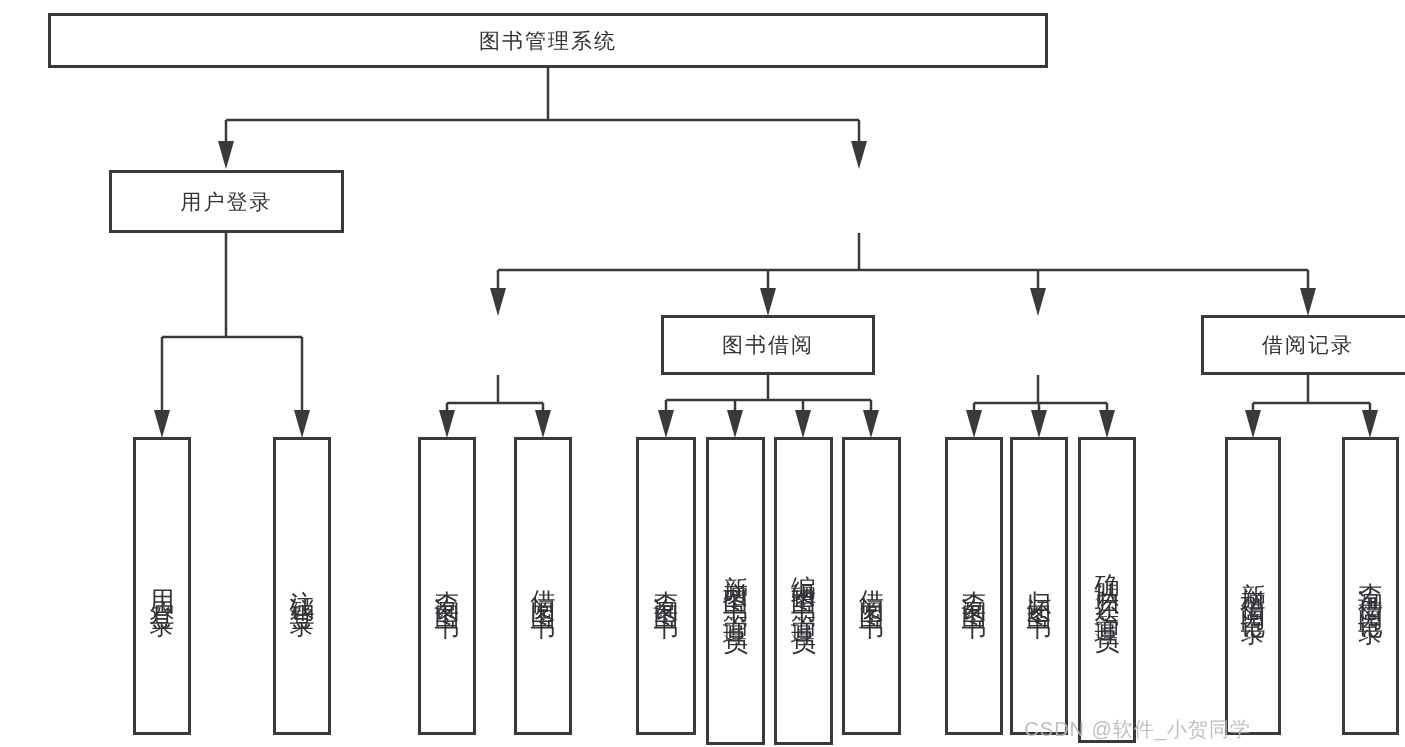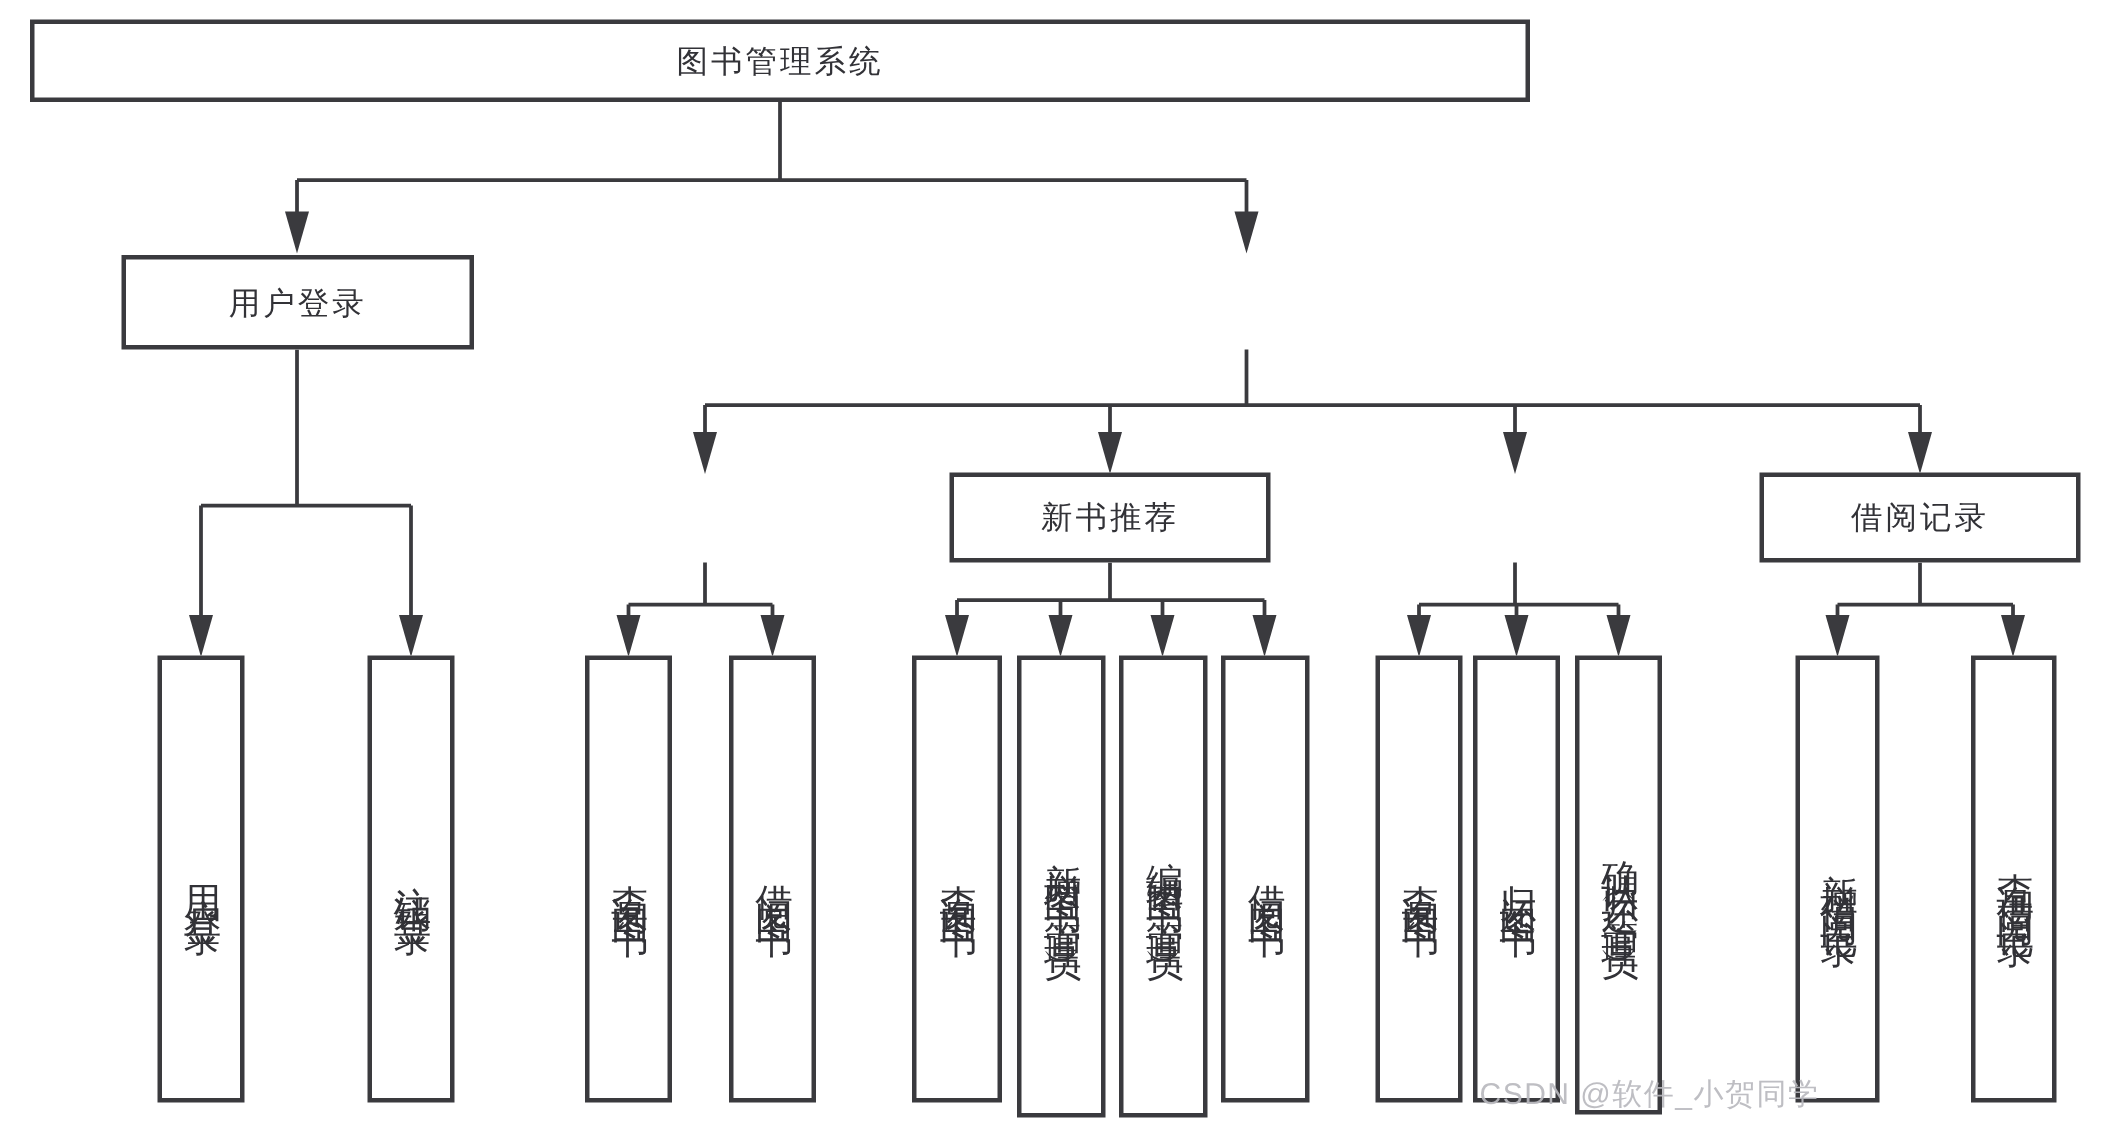--- a/index.html
+++ b/index.html
@@ -5,37 +5,37 @@
   :root{
     --line:#3a3a3e;
     --text:#323237;
     --bg:#ffffff;
   }
   html,body{margin:0;padding:0;background:var(--bg);}
   body{
     font-family:"Liberation Sans","DejaVu Sans",sans-serif;
     width:1405px;height:747px;overflow:hidden;
   }
-  #stage{position:relative;width:1223px;height:747px;background:var(--bg);}
+  #stage{position:relative;width:1223px;height:747px;background:var(--bg);margin-left:28px;}
   #connectors{position:absolute;left:0;top:0;z-index:1;}
   .node{
     position:absolute;box-sizing:border-box;z-index:2;
     border:3px solid var(--line);background:#fff;
     display:flex;align-items:center;justify-content:center;
   }
   .hlabel{
     font-size:21px;color:var(--text);letter-spacing:2px;white-space:nowrap;
   }
   .vtext{
     writing-mode:vertical-rl;text-orientation:mixed;
     font-size:25px;letter-spacing:8px;color:var(--text);
     line-height:1;white-space:nowrap;
   }
   #watermark{
-    position:absolute;right:10px;bottom:4px;z-index:10;
+    position:absolute;right:0;bottom:4px;z-index:10;
     font-size:20px;letter-spacing:1px;
     color:rgba(185,185,190,0.92);white-space:nowrap;
   }
 </style>
 </head>
 <body>
 
 <div id="stage">
 
   <svg id="connectors" width="1405" height="747" viewBox="0 0 1405 747">
@@ -80,21 +80,21 @@
 
   <div class="node" style="left:20px;top:13px;width:1000px;height:55px">
     <span class="hlabel">图书管理系统</span>
   </div>
 
   <div class="node" style="left:81px;top:170px;width:235px;height:63px">
     <span class="hlabel">用户登录</span>
   </div>
 
   <div class="node" style="left:633px;top:315px;width:214px;height:60px">
-    <span class="hlabel">新书推荐</span>
+    <span class="hlabel">图书借阅</span>
   </div>
   <div class="node" style="left:1173px;top:315px;width:214px;height:60px">
     <span class="hlabel">借阅记录</span>
   </div>
 
   <div class="node" style="left:105px;top:437px;width:58px;height:298px">
     <span class="vtext">用户登录</span>
   </div>
   <div class="node" style="left:245px;top:437px;width:58px;height:298px">
     <span class="vtext">注销登录</span>

